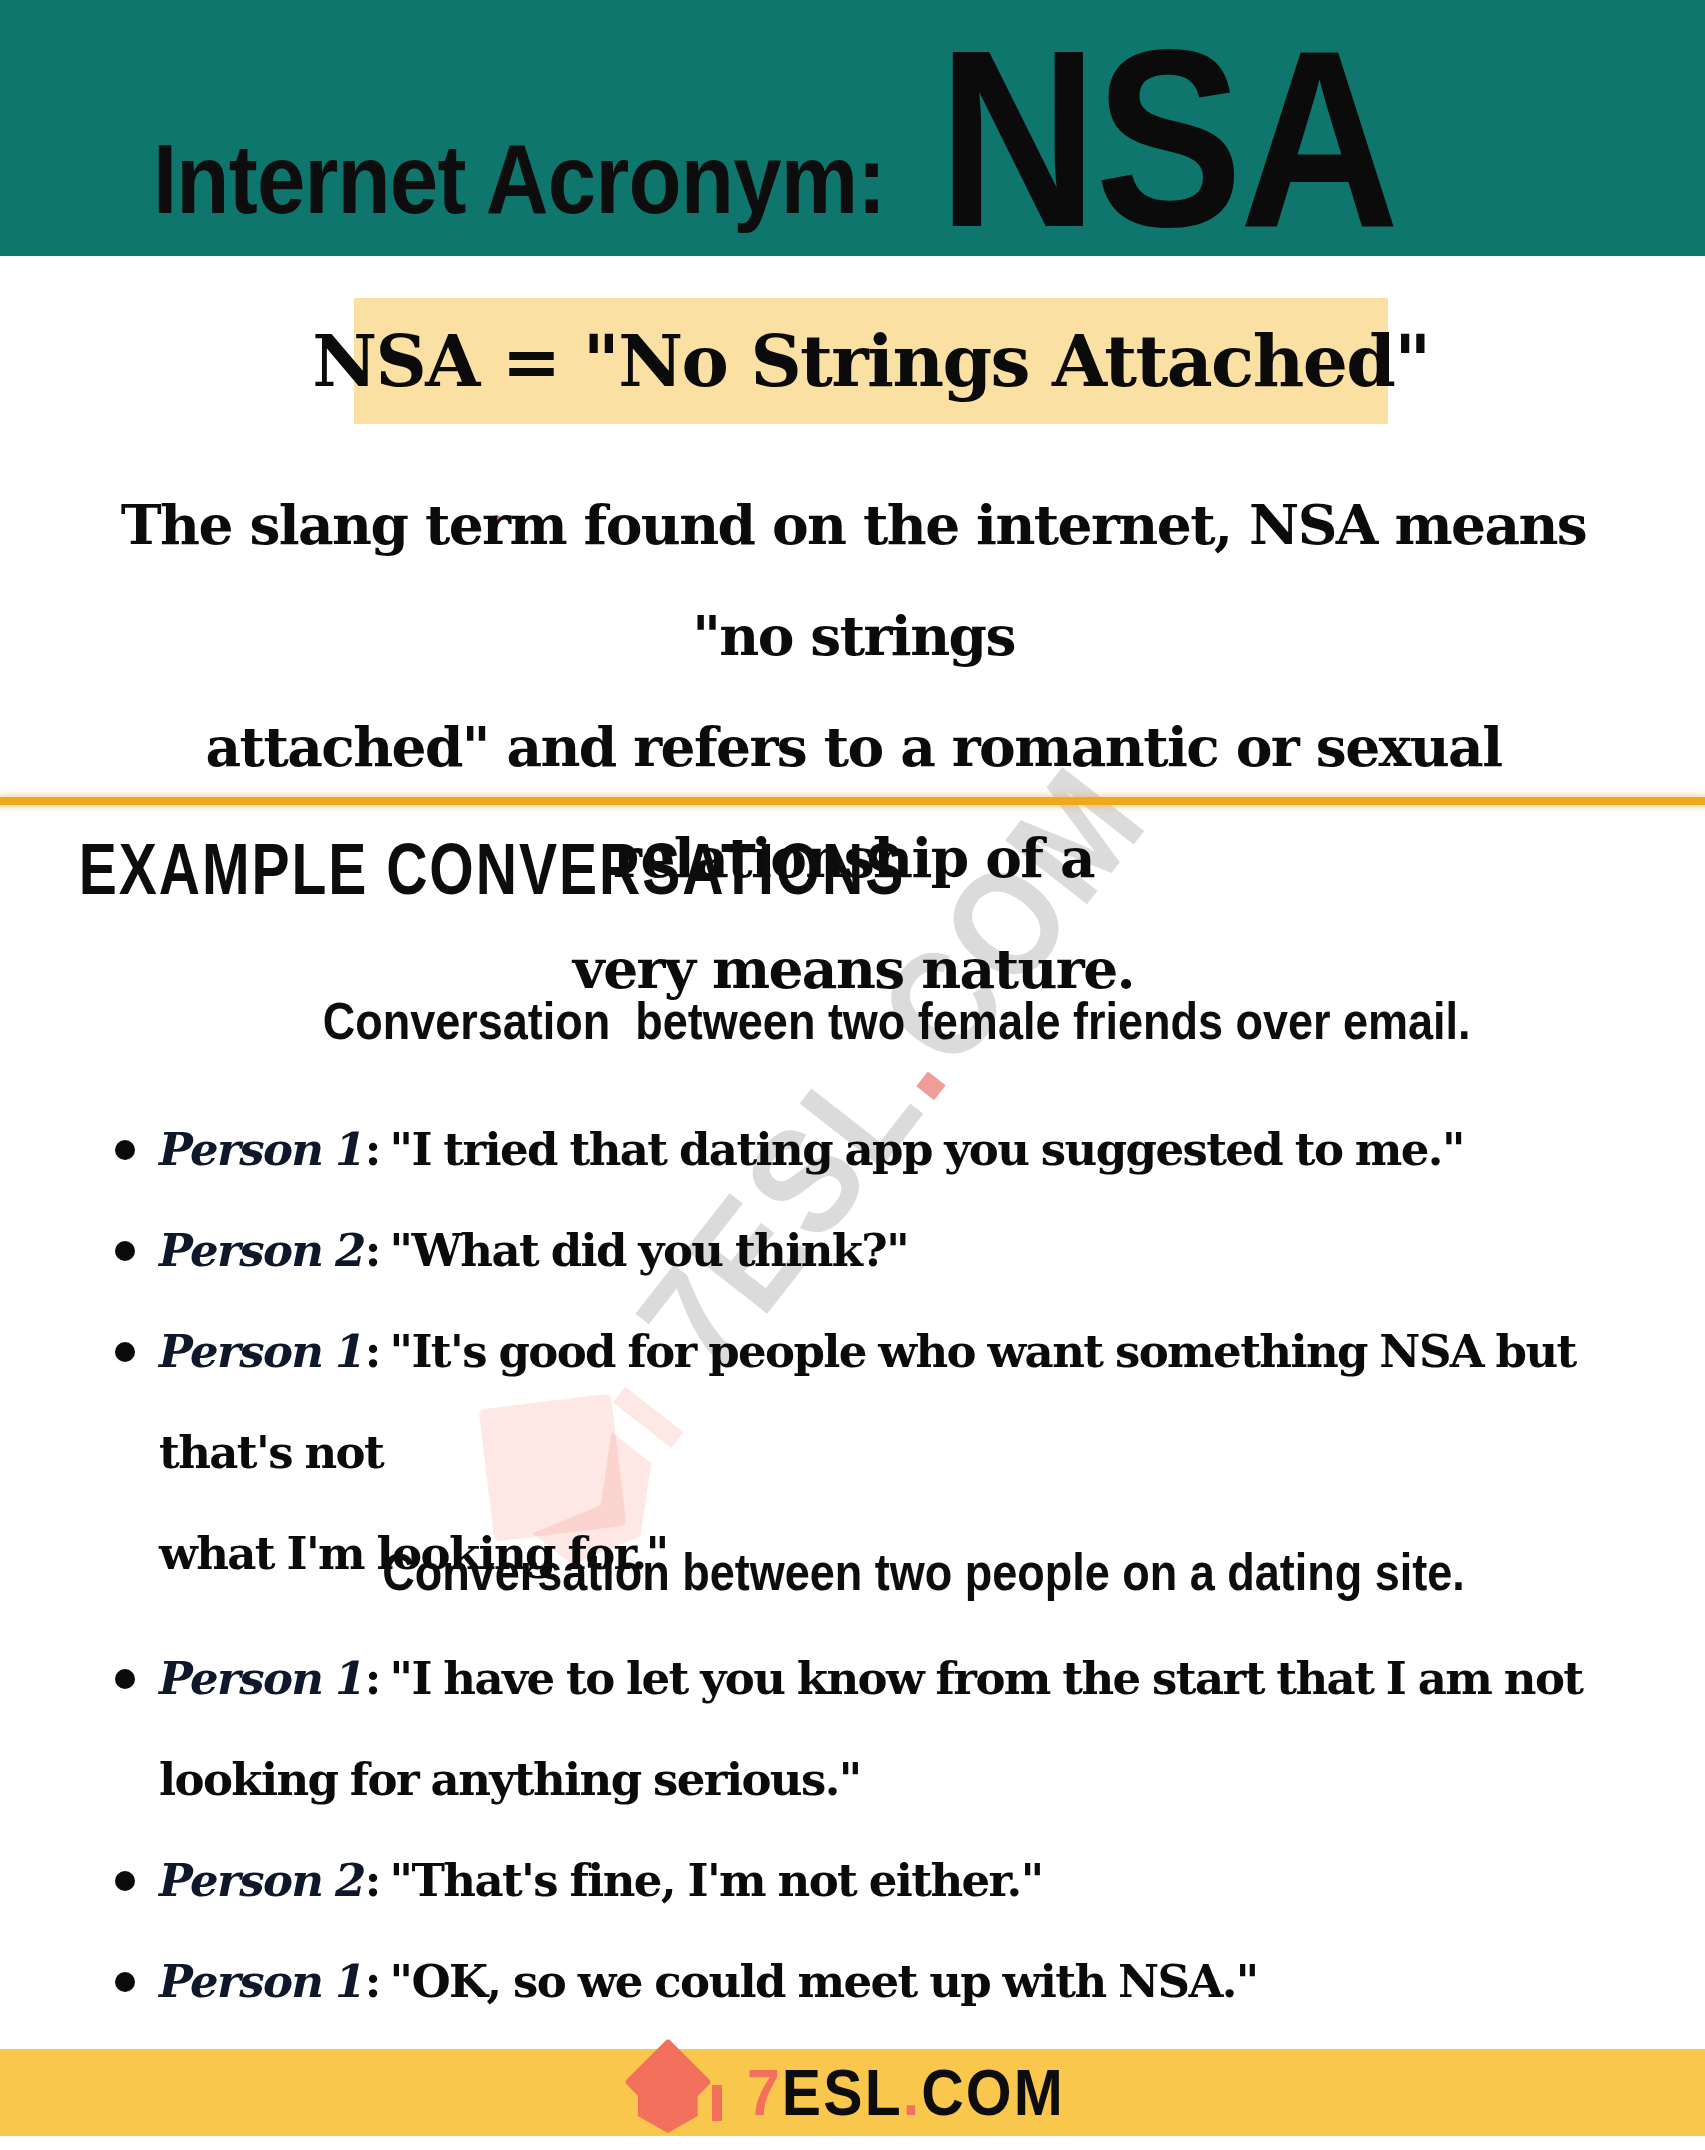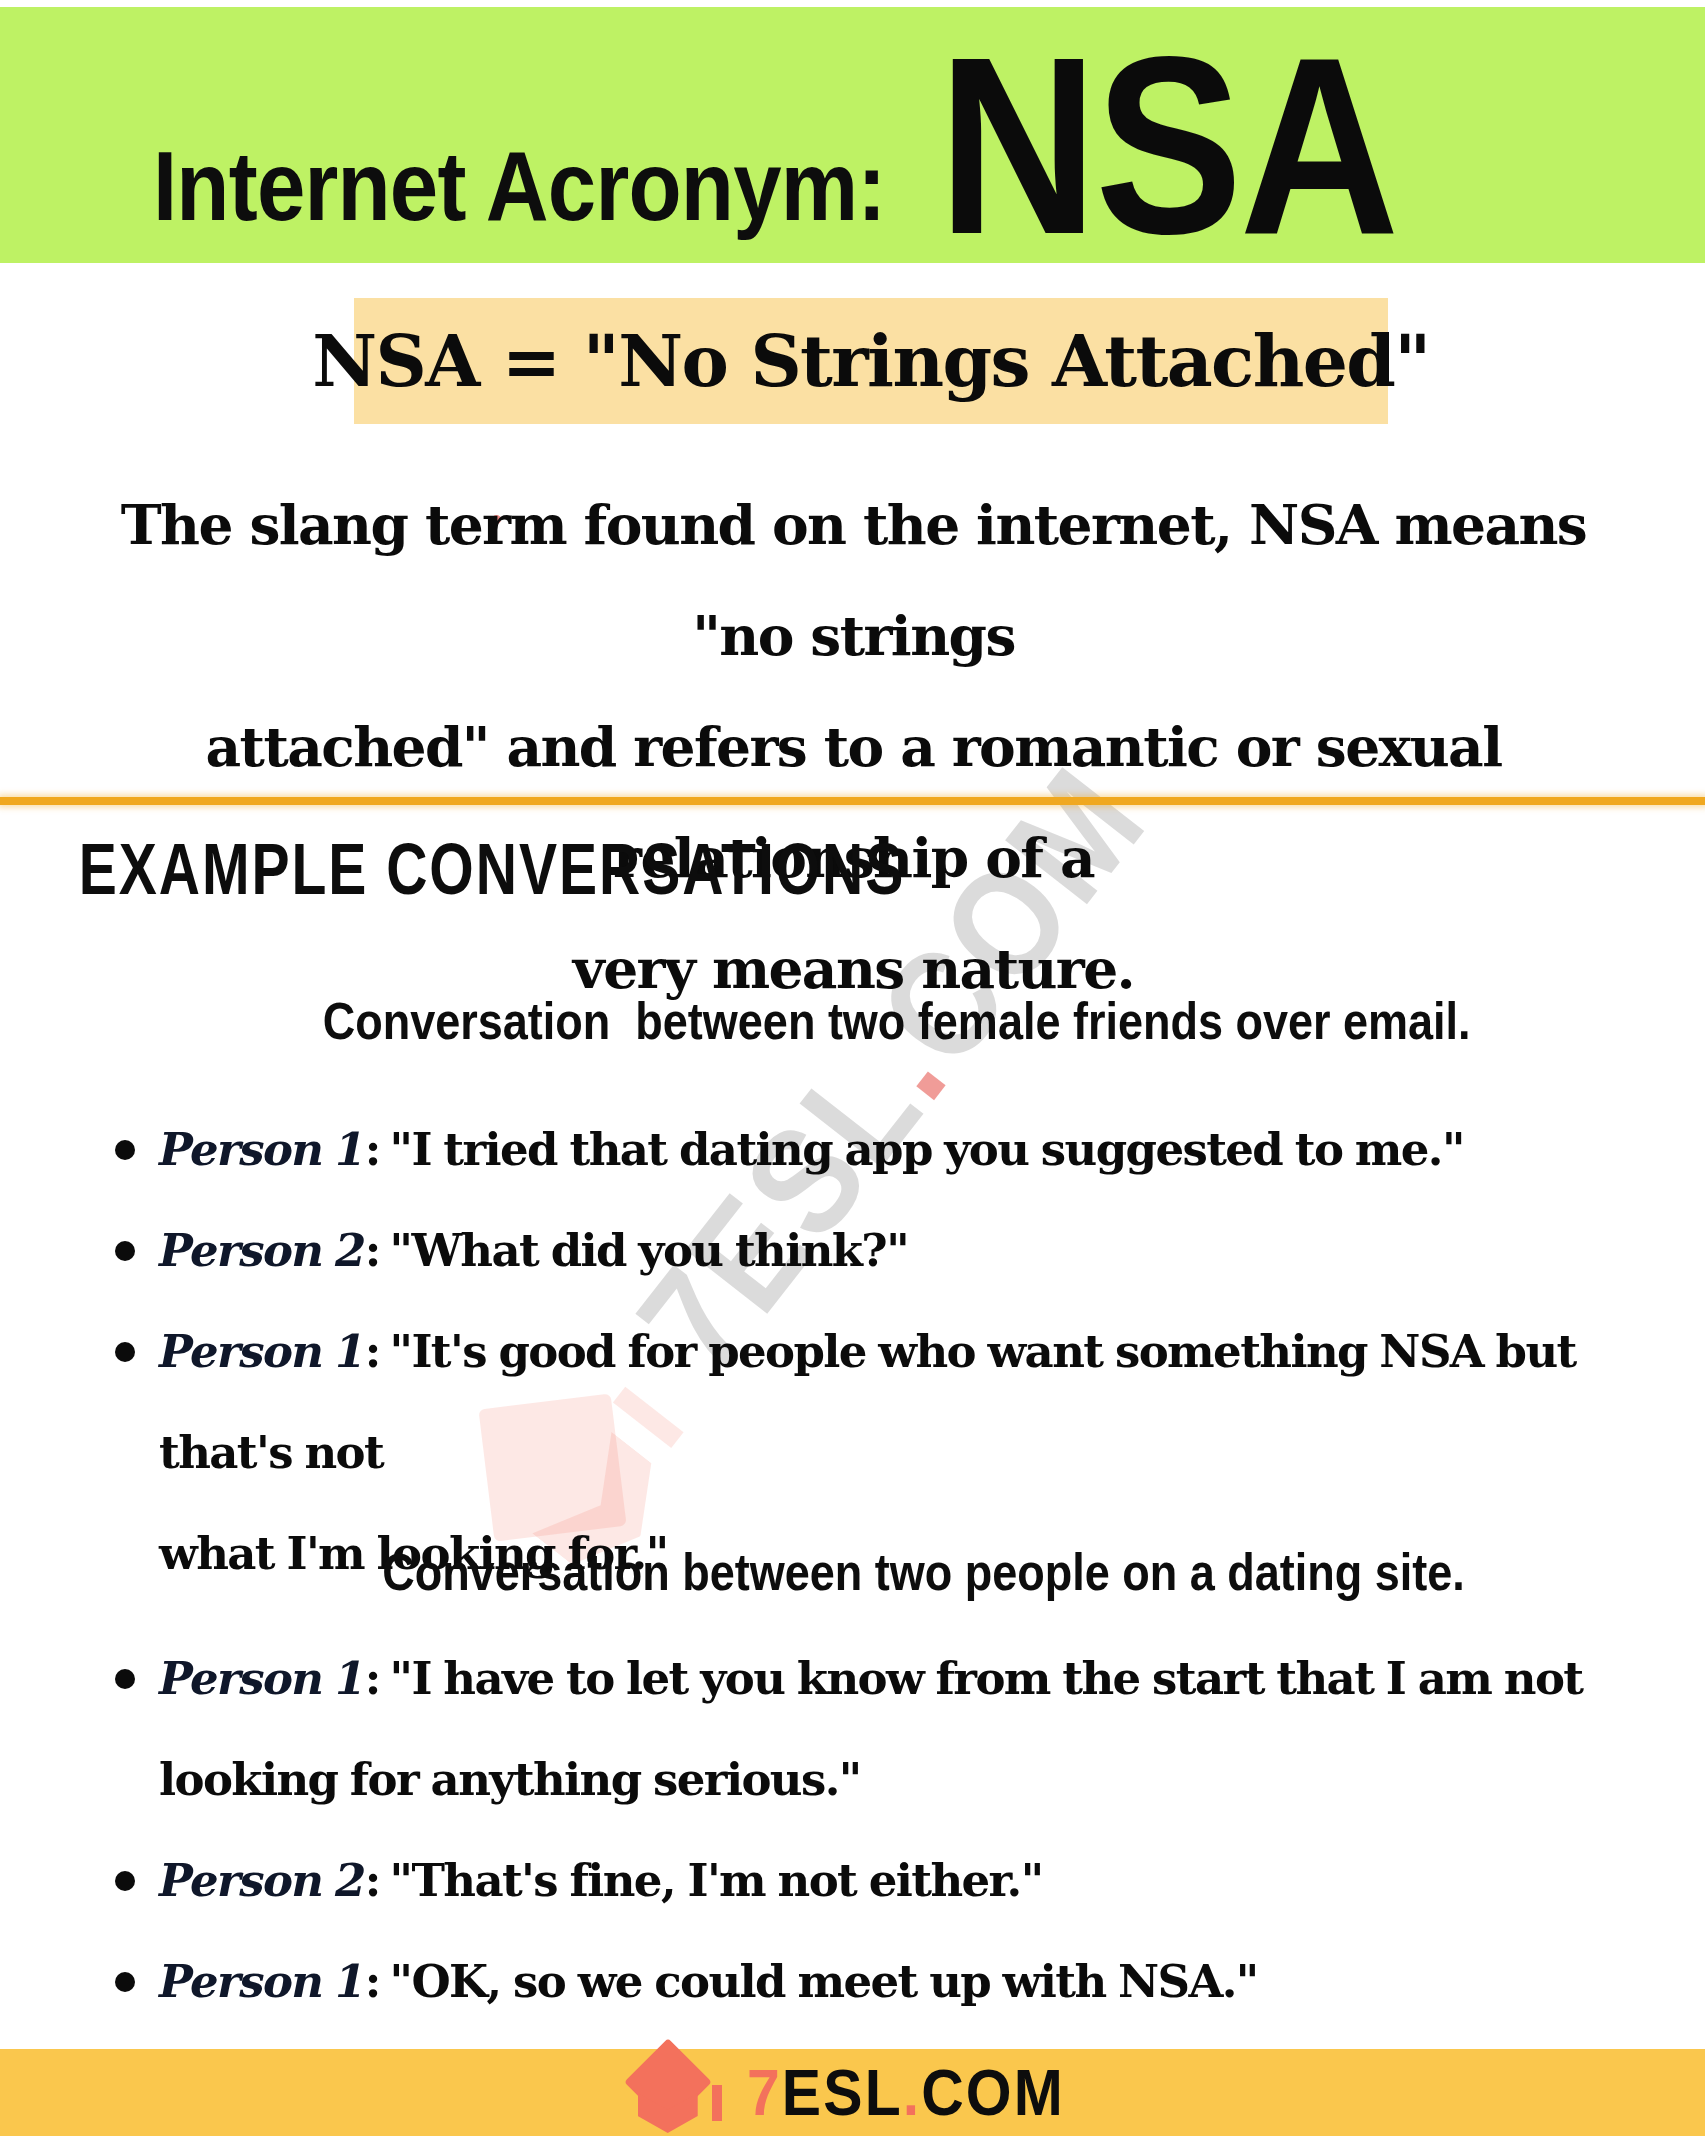--- a/index.html
+++ b/index.html
@@ -2,21 +2,21 @@
 <html style="font-size:12.4px"><head>
 <meta charset="utf-8">
 <title>Internet Acronym: NSA</title>
 <style>
   html,body{margin:0;padding:0;background:#ffffff;}
   .page{
     position:relative;width:1706px;height:2151px;background:#ffffff;
     overflow:hidden;font-family:"DejaVu Serif","Liberation Serif",serif;color:#0b0b0b;
   }
   
-  .header-band{position:absolute;left:0;top:7px;width:1706px;height:256px;background:#bef264;z-index:1;}
+  .header-band{position:absolute;left:0;top:0;width:1706px;height:256px;background:#0f766e;z-index:1;}
   .header-label{
     position:absolute;left:153px;top:130px;font-family:"Liberation Sans","DejaVu Sans",sans-serif;
     font-weight:800;font-size:87px;line-height:1;letter-spacing:-0.8px;color:#0d0d0d;
     transform:scale(1.0,1.12);transform-origin:top left;white-space:nowrap;
   }
   .header-acronym{
     position:absolute;left:938px;top:23px;font-family:"Liberation Sans","DejaVu Sans",sans-serif;
     font-weight:800;font-size:233px;line-height:0.92;letter-spacing:-3.1px;color:#0b0b0b;
     transform:scale(0.95,1.08);transform-origin:top left;white-space:nowrap;
   }

